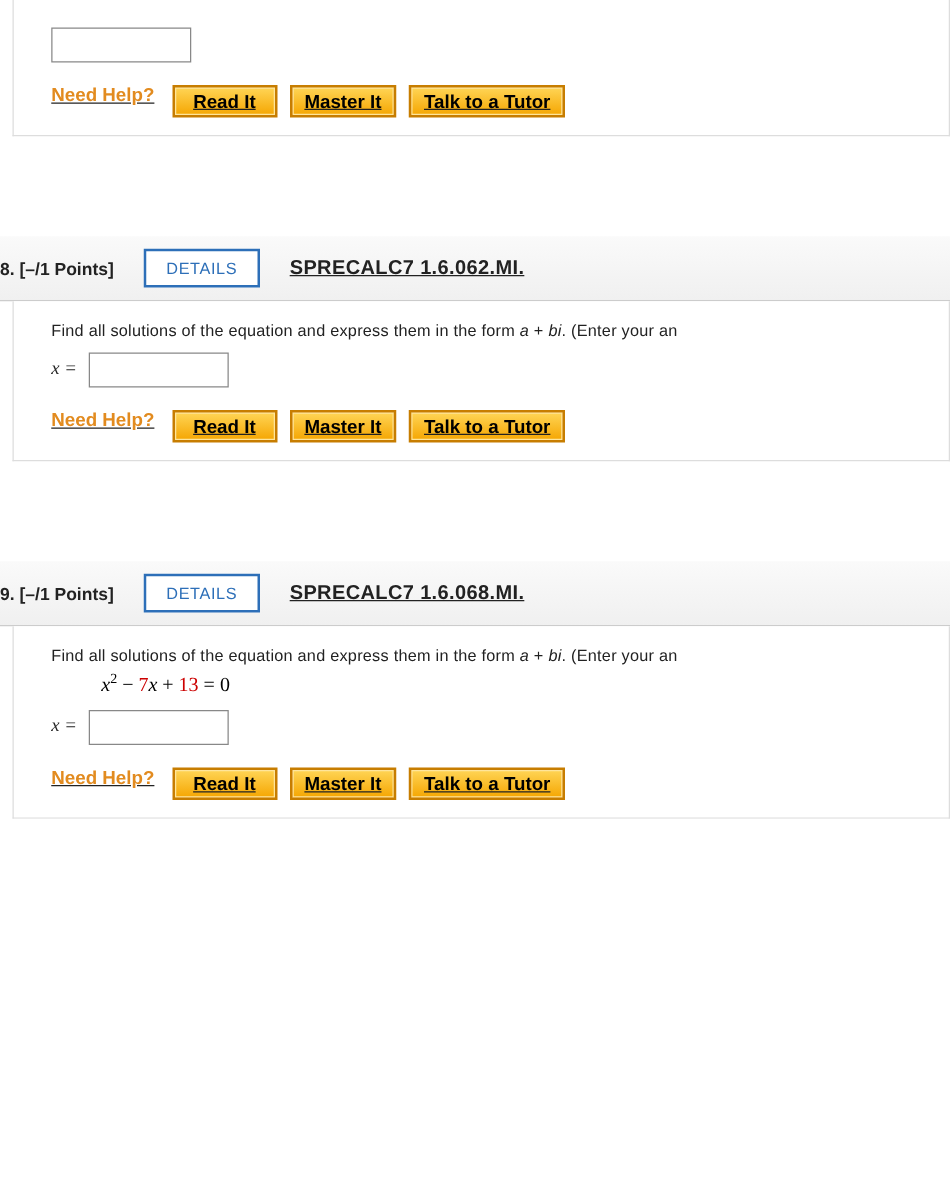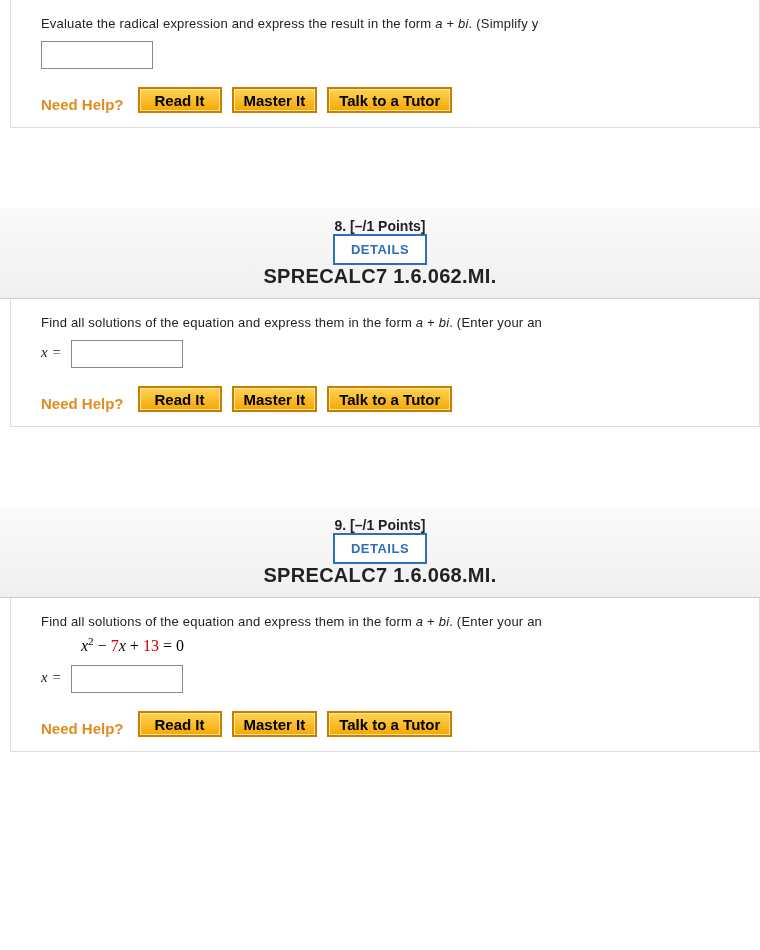--- a/index.html
+++ b/index.html
@@ -47,22 +47,23 @@
     height: 26px;
     border: 1px solid #888;
     background: #fff;
     vertical-align: middle;
   }
   .answer-row { margin: 10px 0 14px 0; }
   .x-eq { font-family: "Times New Roman", serif; font-style: italic; font-size:15px; margin-right:6px;}
   .need-help-row {
     margin-top: 18px;
     display: flex;
-    align-items: flex-end;
+    align-items: flex-start;
     gap: 10px;
+    text-decoration: underline;
   }
   .need-help-label {
     color: #e28b1f;
     font-weight: bold;
     font-size: 15px;
     margin-right: 4px;
   }
   .help-btn {
     display: inline-flex;
     align-items: center;
@@ -77,57 +78,54 @@
     border: 2px solid #c77d00;
     box-shadow: inset 0 0 0 1px #ffe59a;
     cursor: pointer;
     font-family: Verdana, Geneva, sans-serif;
   }
   .spacer { height: 70px; }
   .q-header {
     display: flex;
     align-items: center;
     padding: 10px 0 10px 0;
-    gap: 0;
+    gap: 24px;
     border-bottom: 1px solid #ccc;
     background: linear-gradient(#fafafa,#f0f0f0);
     margin-top: 10px;
-    flex-direction: column;
   }
   .q-num-points {
     font-weight: bold;
     font-size: 14px;
     padding-left: 0;
   }
   .details-btn {
     border: 2px solid #2d6fb8;
     color: #2d6fb8;
     background: #fff;
-    font-weight: bold;
+    font-weight: normal;
     font-size: 13px;
     padding: 6px 16px;
     letter-spacing: 0.5px;
     cursor: pointer;
     font-family: Verdana, Geneva, sans-serif;
   }
   .q-ref {
     font-weight: bold;
-    font-size: 20px;
+    font-size: 16px;
     letter-spacing: 0.3px;
+    text-decoration: underline;
   }
   sup { font-size: 0.7em; vertical-align: super; line-height:0;}
   .eqline { font-family: "Times New Roman", serif; font-size:16px;}
 </style>
 </head>
 <body>
 
 <div class="question-body">
-  <div class="prompt-line">
-    <span>Evaluate the radical expression and express the result in the form  </span><span class="ital">a</span><span> + </span><span class="ital">bi</span><span>.  (Simplify y</span>
-  </div>
   <div class="answer-row">
     <span class="answer-box"></span>
   </div>
   <div class="need-help-row">
     <span class="need-help-label">Need Help?</span>
     <span class="help-btn">Read It</span>
     <span class="help-btn">Master It</span>
     <span class="help-btn">Talk to a Tutor</span>
   </div>
 </div>

